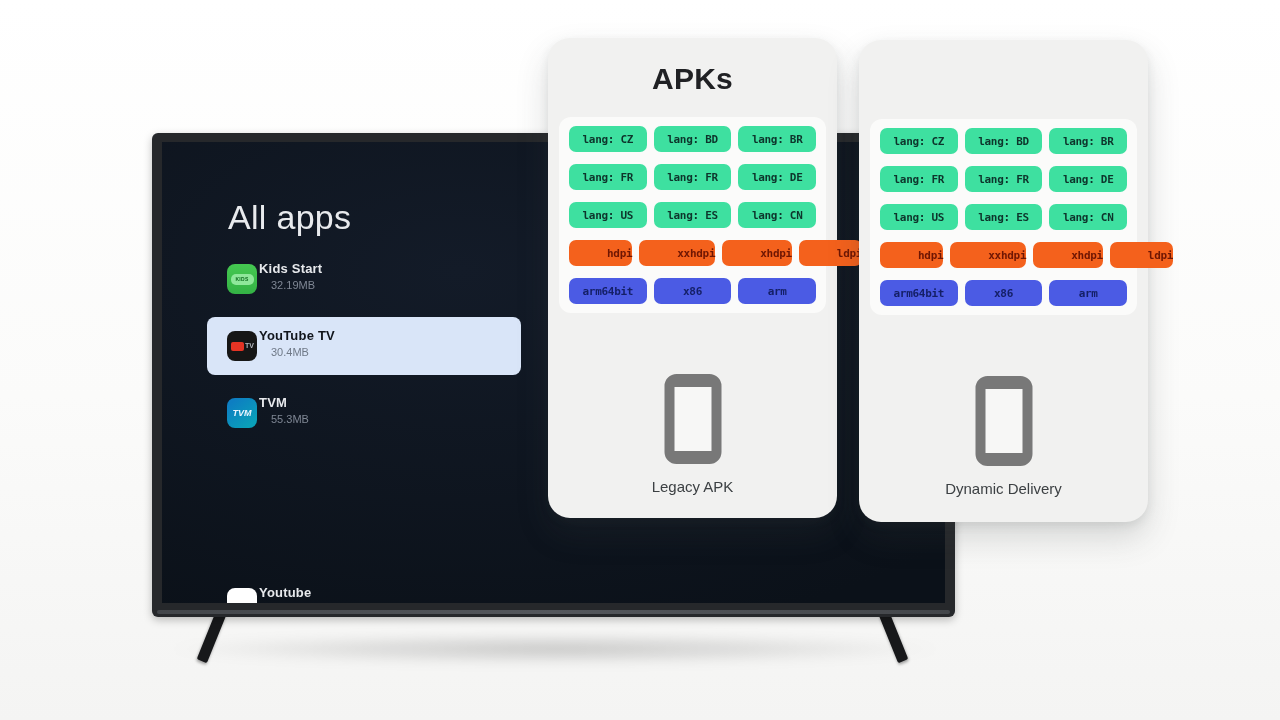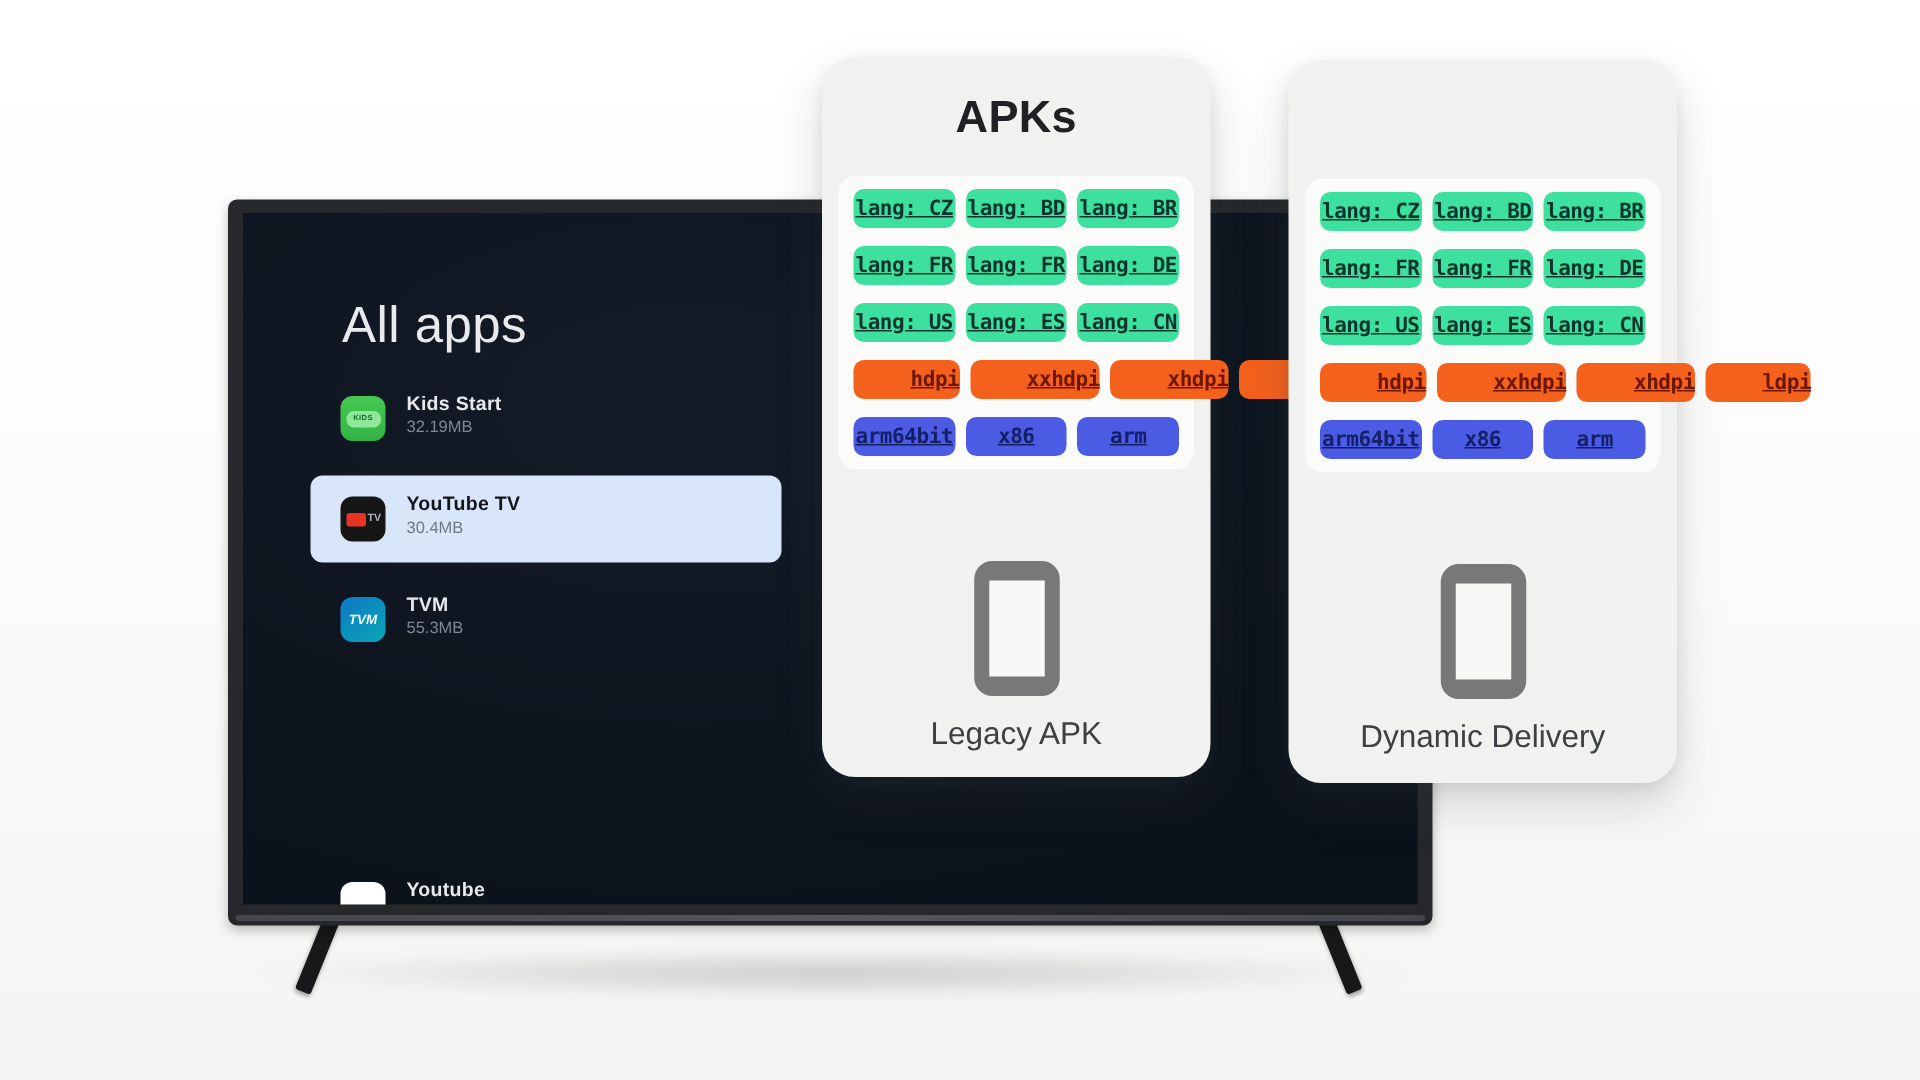--- a/index.html
+++ b/index.html
@@ -25,21 +25,21 @@
     background:radial-gradient(ellipse at center, rgba(0,0,0,0.20) 0%, rgba(0,0,0,0) 70%);
     filter:blur(6px); }
 
   
   .all-apps-heading { position:absolute; left:66px; top:56px;
     font-size:34px; font-weight:400; color:#e8eaed; letter-spacing:0.3px; }
   .app-row { position:absolute; left:45px; width:314px; height:58px; }
   .app-row.selected { background:#d9e5f8; border-radius:8px; }
   .app-icon { position:absolute; left:20px; top:14px; width:30px; height:30px;
     border-radius:8px; overflow:hidden; display:flex; align-items:center; justify-content:center; }
-  .app-title { position:absolute; left:64px; top:11px; font-size:13px;
+  .app-title { position:absolute; left:52px; top:11px; font-size:13px;
     font-weight:700; color:#e7e9ec; letter-spacing:0.2px; }
   .app-size  { position:absolute; left:64px; top:29px; font-size:11px; color:#7f8794; }
   .app-row.selected .app-title { color:#11151c; }
   .app-row.selected .app-size  { color:#6f7987; }
 
   .app-icon.kids { background:linear-gradient(180deg,#45c851,#34b245); }
   .kids-pill { width:23px; height:11px; background:#8fe79a; border-radius:5px;
     font-size:5px; font-weight:700; color:#0d6b1e; display:flex;
     align-items:center; justify-content:center; letter-spacing:0.3px; }
   .app-icon.ytv { background:#161616; }
@@ -48,43 +48,43 @@
   .ytv-tv { position:absolute; right:3px; top:11px; font-size:7px;
     font-weight:700; color:#b4b8bf; }
   .app-icon.tvm { background:linear-gradient(140deg,#0d7ec2 15%,#0aa0b8 85%);
     font-size:9px; font-weight:700; font-style:italic; color:#eaf6ff; }
   .app-icon.sports { background:#2b7bef; font-size:5px; font-weight:700;
     font-style:italic; color:#f2f7ff; letter-spacing:0.3px; }
   .app-icon.evo { background:#f5c21a; font-size:10px; font-weight:700; color:#3e3000; }
   .app-icon.youtube { background:#ffffff; }
 
   
-  .card { position:absolute; width:259px; height:480px; background:#f1f1f0;
+  .card { position:absolute; width:289px; height:480px; background:#f1f1f0;
     border-radius:22px;
     box-shadow:0 16px 32px rgba(60,64,67,0.18), 0 4px 10px rgba(60,64,67,0.10); }
   .card.apks    { left:548px; top:38px; }
   .card.bundles { left:859px; top:40px; height:482px; }
   .card-title { text-align:center; padding-top:24px; font-size:30px;
     font-weight:700; color:#202124; letter-spacing:0.2px; }
   .chip-panel { position:absolute; left:11px; right:11px; top:79px; height:196px;
     background:#fbfbfa; border-radius:12px; padding:9px 10px; }
   .chip-row { display:flex; gap:7px; margin-bottom:12px; }
   .chip-row:last-child { margin-bottom:4px; }
   .chip { flex:1; height:26px; border-radius:7px; display:flex; align-items:center;
     justify-content:center; font-family:"DejaVu Sans Mono", monospace;
-    font-size:14px; font-weight:700; letter-spacing:-0.3px;text-decoration:underline; }
+    font-size:11px; font-weight:700; letter-spacing:-0.3px; }
   .chip.green  { background:#3ee0a0; color:#0e352c; }
   .chip.orange { background:#f4611c; color:#6e1603;padding-left:38px; }
   .chip.blue   { background:#4b5be4; color:#141f66; }
 
   .phone-icon { position:absolute; left:50%; top:336px; transform:translateX(-50%);
     width:57px; height:90px; border:10px solid #787878; border-top-width:13px;
     border-bottom-width:13px; border-radius:12px; background:#f7f7f6; }
   .card-caption { position:absolute; left:0; right:0; top:440px; text-align:center;
-    font-size:21px; font-weight:400; color:#3c4043; }
+    font-size:15px; font-weight:400; color:#3c4043; }
 </style>
 </head>
 <body>
 
 <div class="stage">
 
   <div class="floor-shadow"></div>
   <div class="tv-leg left"></div>
   <div class="tv-leg right"></div>
 

